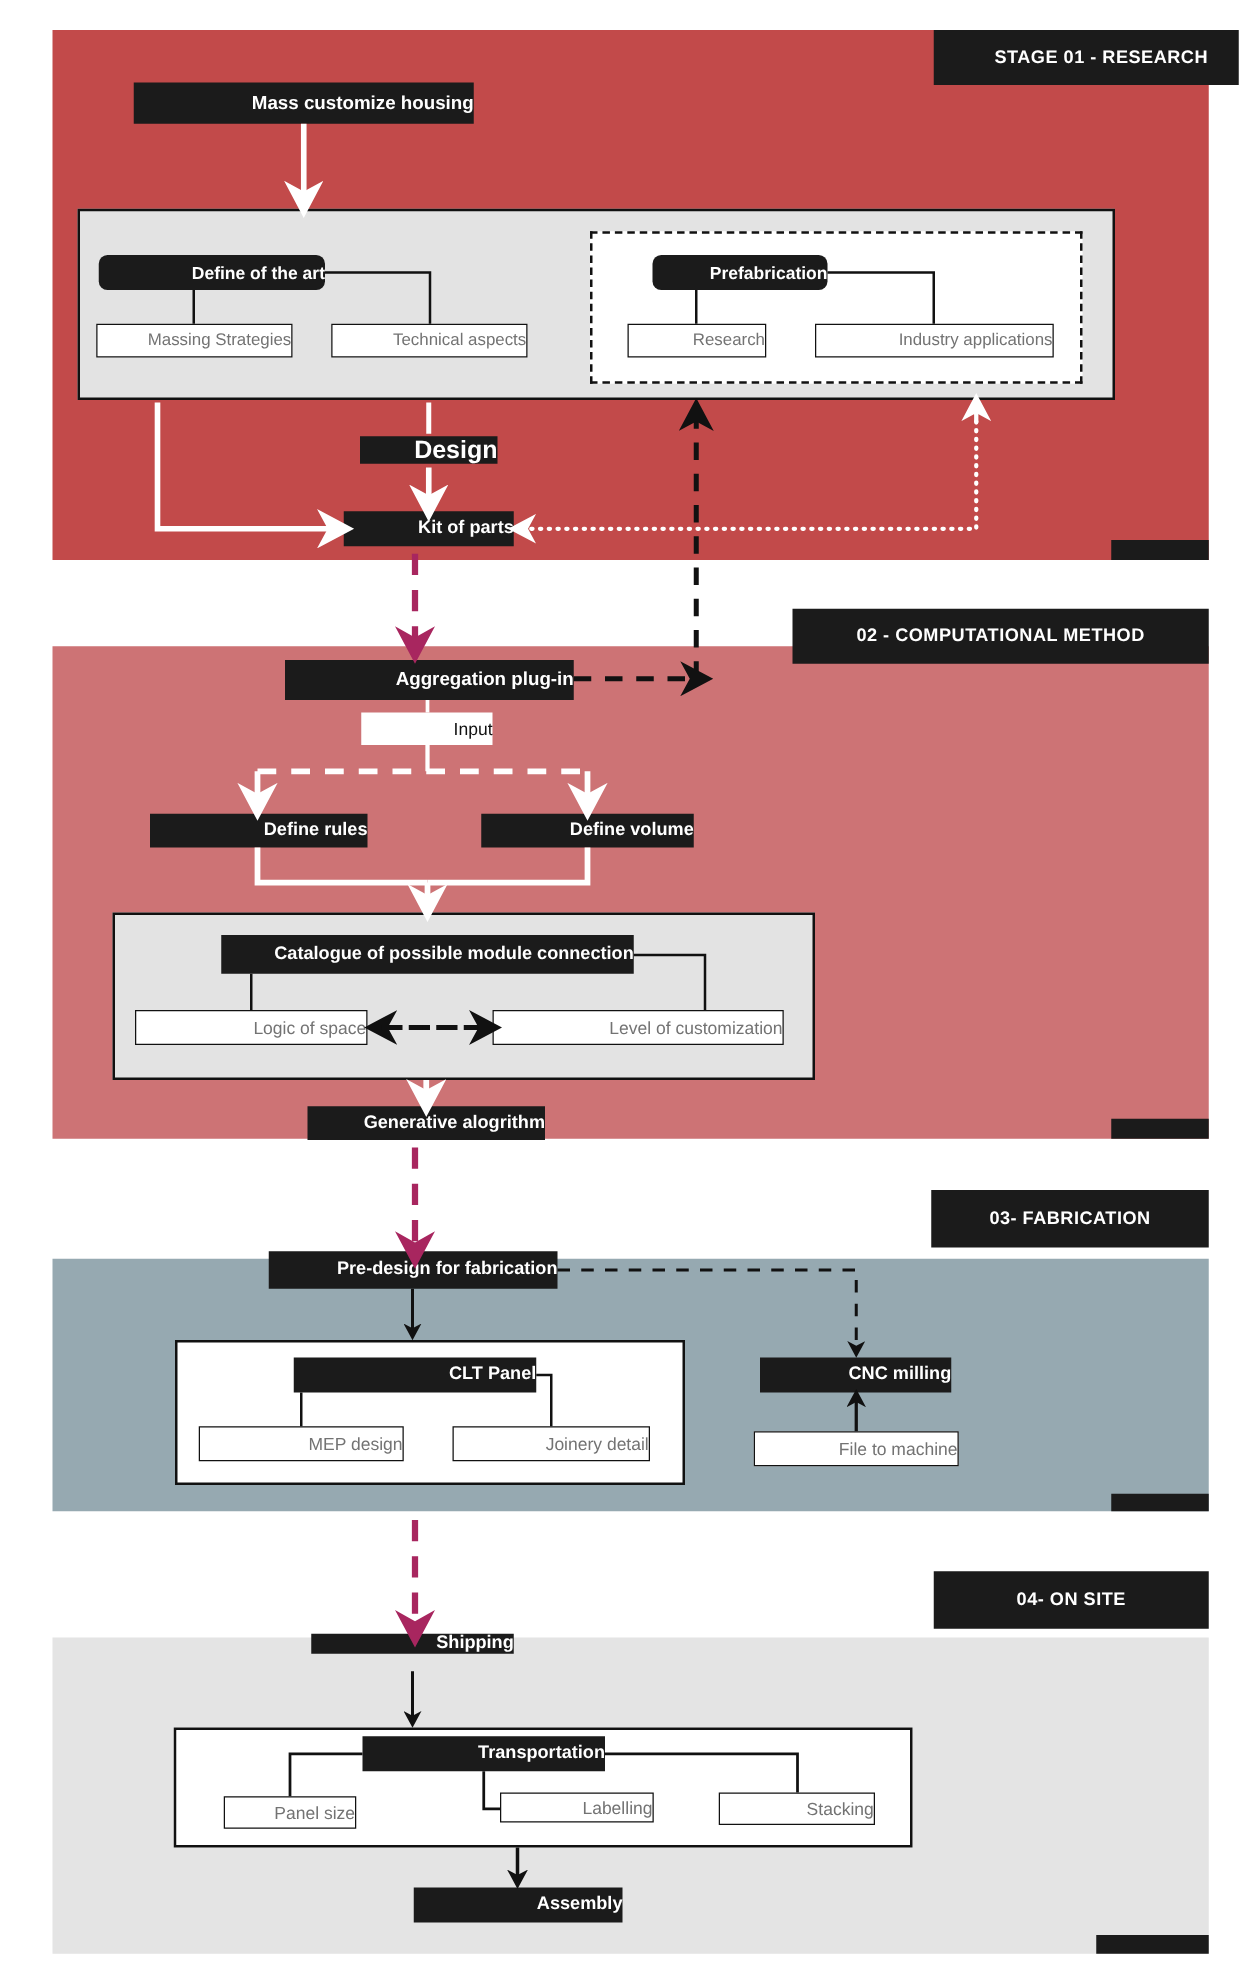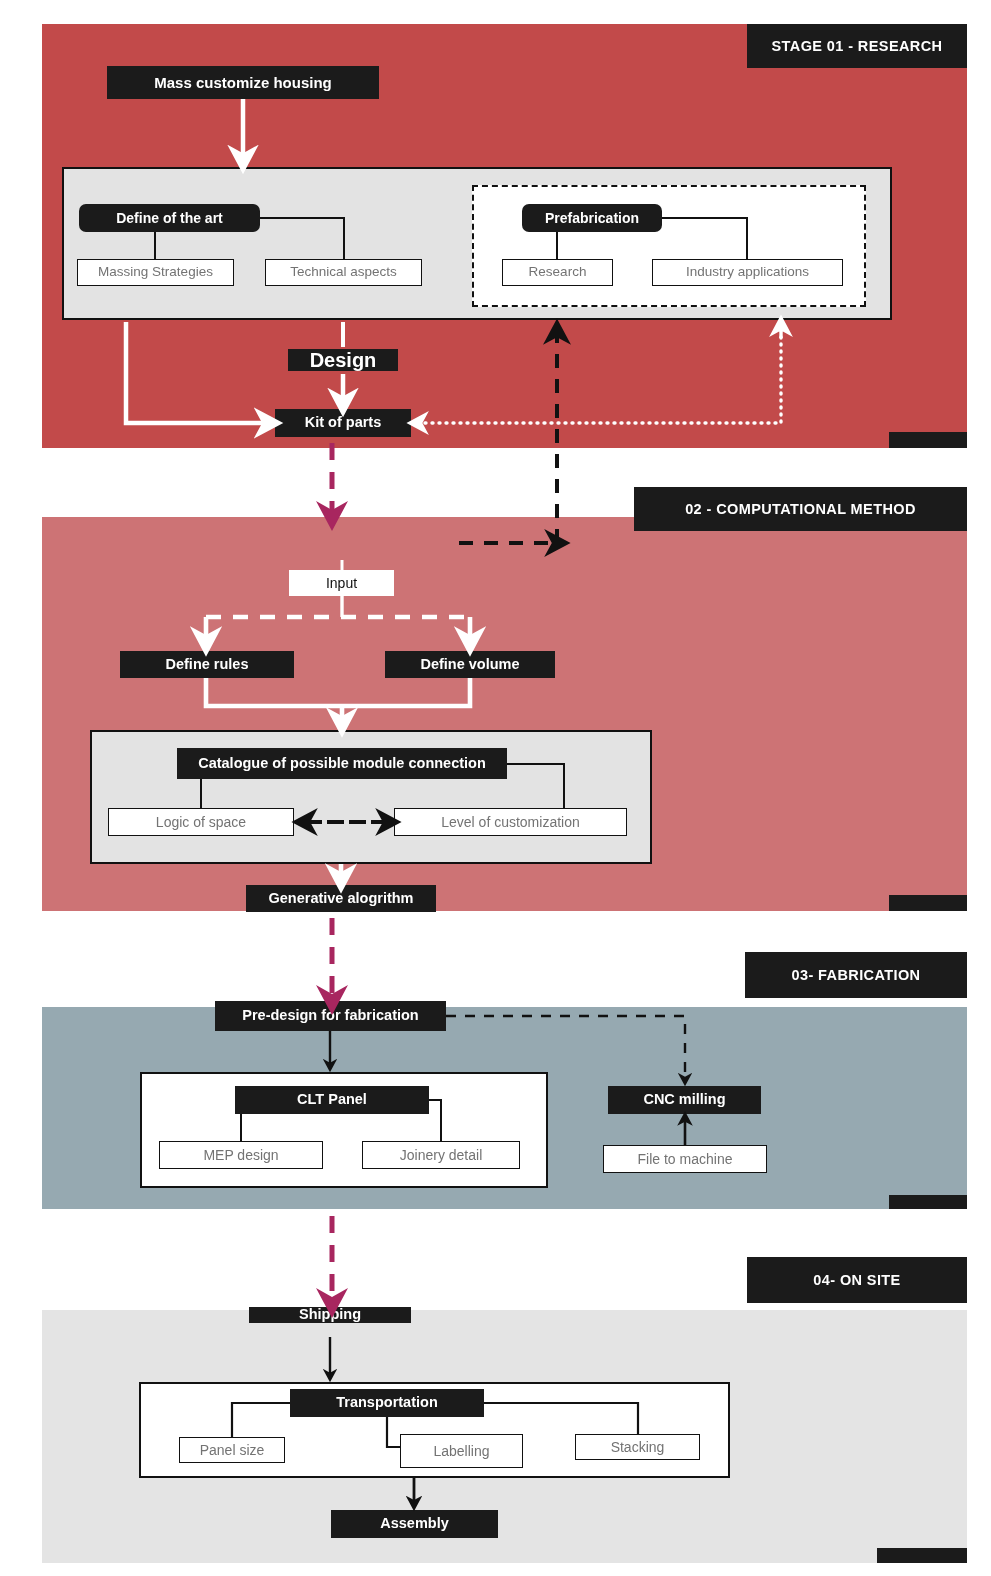--- a/index.html
+++ b/index.html
@@ -15,21 +15,21 @@
   .stage-bg{position:absolute;left:0;top:0;right:0;bottom:0;}
   .stage-corner{position:absolute;background:#1b1b1b;}
   .stage-header{
     position:absolute;background:#1b1b1b;color:#ffffff;
     font-weight:bold;letter-spacing:0.4px;
     display:flex;align-items:center;justify-content:center;
     text-align:center;
   }
 
   
-  .node{position:absolute;display:flex;align-items:center;justify-content:center;
+  .node{position:absolute;display:flex;align-items:center;justify-content:flex-end;
         box-sizing:border-box;text-align:center;line-height:1.05;}
   .node.dark{background:#1b1b1b;color:#fff;font-weight:bold;}
   .node.dark.round{border-radius:7px;}
   .node.light{background:#ffffff;color:#737373;border:1.6px solid #111;font-weight:normal;}
   .node.plain{background:#ffffff;color:#111;border:none;font-weight:normal;}
 
   
   .panel{position:absolute;box-sizing:border-box;}
   .panel.gray{background:#e3e3e3;border:2.4px solid #111;}
   .panel.white{background:#ffffff;border:2.4px solid #111;}
@@ -39,21 +39,21 @@
 </style>
 </head>
 <body>
 
 <div id="canvas">
 
   <div class="stage" style="left:42px;top:24px;width:925px;height:424px;">
     <div class="stage-bg" style="background:#c24a4a;"></div>
     <div class="stage-corner" style="right:0px;bottom:0px;width:78px;height:16px;"></div>
   </div>
-  <div class="stage-header" style="left:747px;top:24px;width:220px;height:44px;font-size:14.5px;">
+  <div class="stage-header" style="left:747px;top:24px;width:220px;height:44px;font-size:14.5px;padding-left:24px;">
     <span>STAGE 01 - RESEARCH</span>
   </div>
 
   <div class="node dark" style="left:107px;top:66px;width:272px;height:33px;font-size:15px;">
     <span>Mass customize housing</span>
   </div>
 
   <div class="panel gray" style="left:62px;top:167px;width:830px;height:153px;"></div>
 
   <div class="panel dashed" style="left:472px;top:185px;width:394px;height:122px;"></div>
@@ -86,20 +86,23 @@
   </div>
 
   <div class="stage" style="left:42px;top:517px;width:925px;height:394px;">
     <div class="stage-bg" style="background:#cd7375;"></div>
     <div class="stage-corner" style="right:0px;bottom:0px;width:78px;height:16px;"></div>
   </div>
   <div class="stage-header" style="left:634px;top:487px;width:333px;height:44px;font-size:14.5px;">
     <span>02 - COMPUTATIONAL METHOD</span>
   </div>
 
+  <div class="node dark" style="left:228px;top:528px;width:231px;height:32px;font-size:15px;">
+    <span>Aggregation plug-in</span>
+  </div>
   <div class="node plain" style="left:289px;top:570px;width:105px;height:26px;font-size:14px;">
     <span>Input</span>
   </div>
 
   <div class="node dark" style="left:120px;top:651px;width:174px;height:27px;font-size:14.5px;">
     <span>Define rules</span>
   </div>
   <div class="node dark" style="left:385px;top:651px;width:170px;height:27px;font-size:14.5px;">
     <span>Define volume</span>
   </div>
@@ -164,21 +167,21 @@
   </div>
 
   <div class="panel white" style="left:139px;top:1382px;width:591px;height:96px;"></div>
 
   <div class="node dark" style="left:290px;top:1389px;width:194px;height:28px;font-size:14.5px;">
     <span>Transportation</span>
   </div>
   <div class="node light" style="left:179px;top:1437px;width:106px;height:26px;font-size:14px;">
     <span>Panel size</span>
   </div>
-  <div class="node light" style="left:400px;top:1434px;width:123px;height:34px;font-size:14px;">
+  <div class="node light" style="left:400px;top:1434px;width:123px;height:24px;font-size:14px;">
     <span>Labelling</span>
   </div>
   <div class="node light" style="left:575px;top:1434px;width:125px;height:26px;font-size:14px;">
     <span>Stacking</span>
   </div>
 
   <div class="node dark" style="left:331px;top:1510px;width:167px;height:28px;font-size:14.5px;">
     <span>Assembly</span>
   </div>
 

